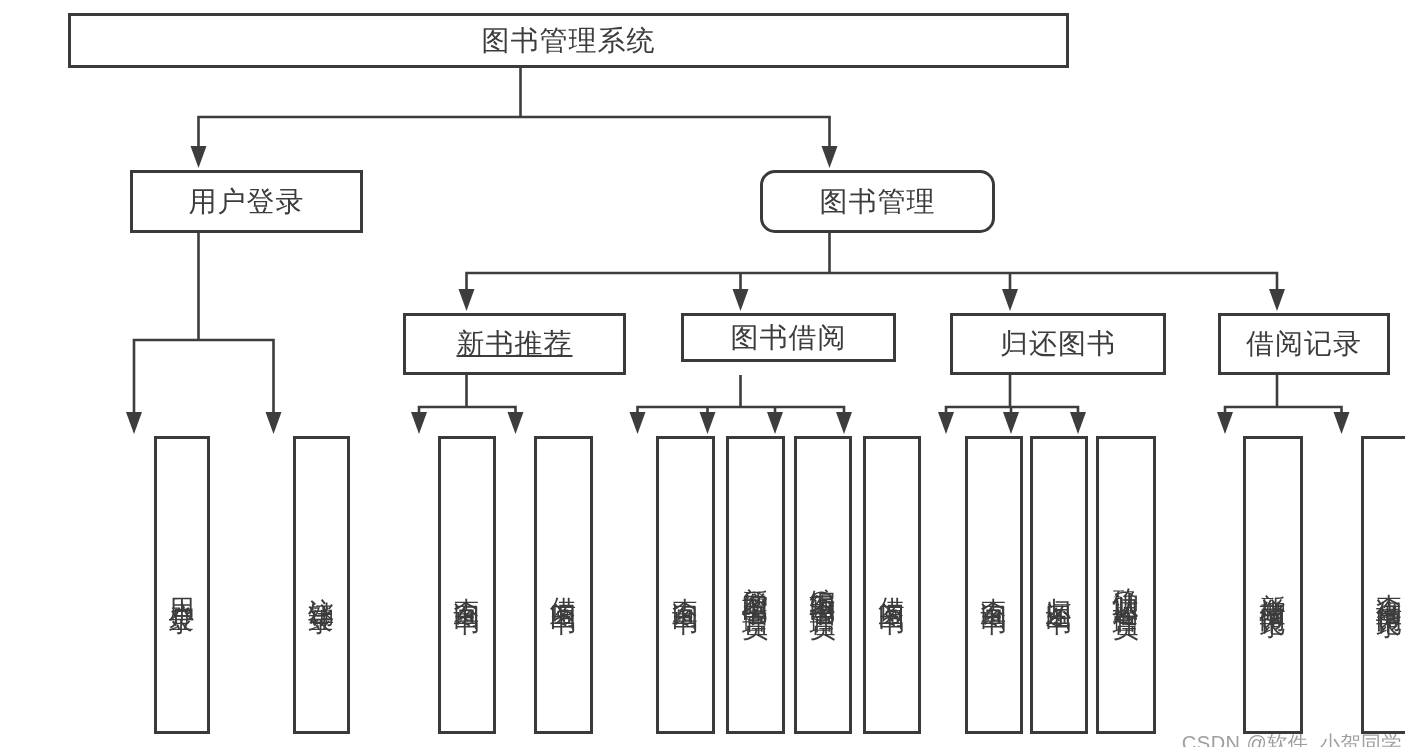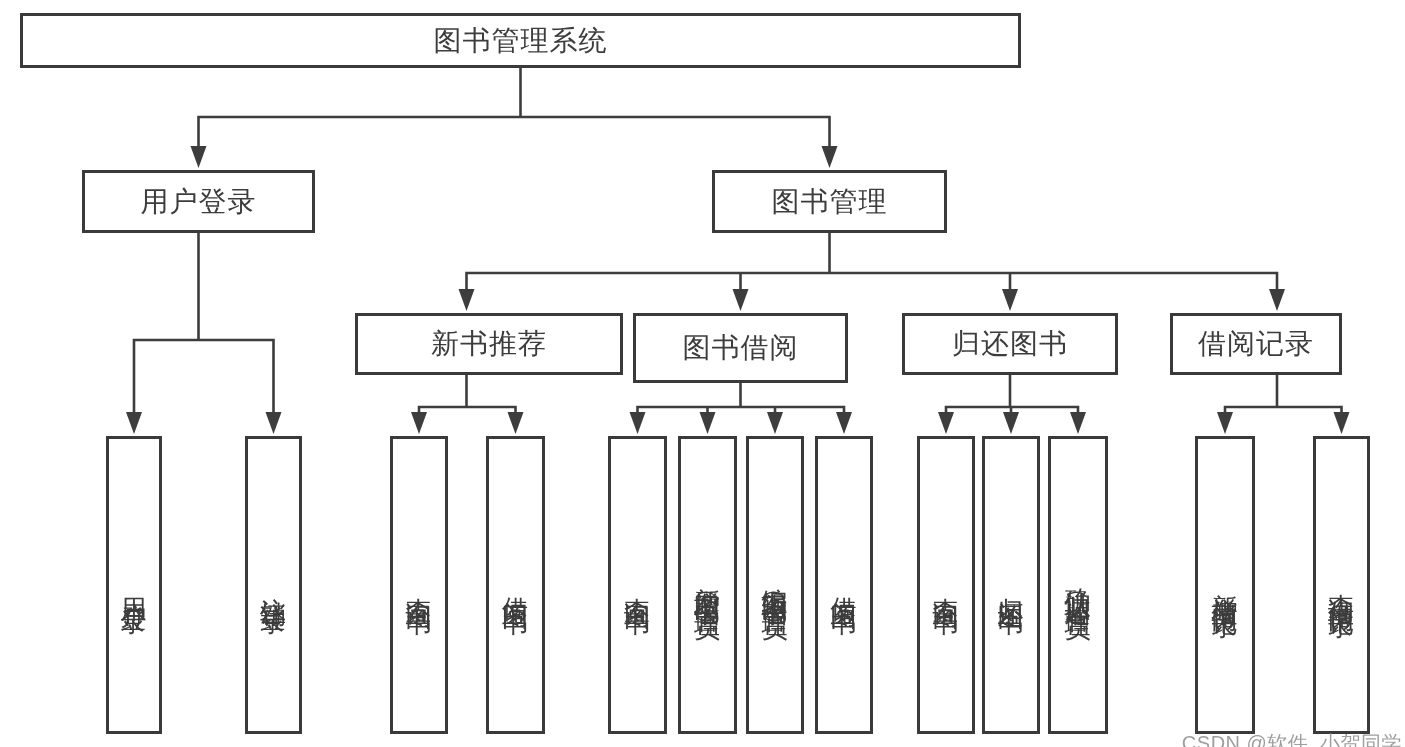--- a/index.html
+++ b/index.html
@@ -18,21 +18,21 @@
   }
   .connectors{position:absolute;left:0;top:0;z-index:1;}
   .connectors path{stroke:var(--line);stroke-width:2.6;fill:none;}
   .connectors polygon{fill:var(--line);stroke:none;}
   .node{
     position:absolute;z-index:2;
     background:var(--box_fill);
     border:3px solid var(--box_border);
     box-sizing:border-box;
     color:var(--text);
-    display:flex;align-items:center;justify-content:center;
+    display:flex;align-items:center;justify-content:center;margin-left:48px;
   }
   .hnode{font-size:28px;letter-spacing:1px;white-space:nowrap;}
   .vnode{
     font-size:26px;
     writing-mode:vertical-rl;
     text-orientation:mixed;
     letter-spacing:4px;
     line-height:1;
   }
   .watermark{
@@ -86,24 +86,24 @@
     <g>
       <path d="M1277 375 V407 M1223.7 407 H1342.8 M1225 407 V414 M1341.5 407 V414"></path>
       <polygon points="1217,412 1233,412 1225,434"></polygon>
       <polygon points="1333.5,412 1349.5,412 1341.5,434"></polygon>
     </g>
   </svg>
 
   <div class="node hnode" style="left:20px;top:13px;width:1001px;height:55px;">图书管理系统</div>
 
   <div class="node hnode" style="left:82px;top:170px;width:233px;height:63px;">用户登录</div>
-  <div class="node hnode" style="left:712px;top:170px;width:235px;height:63px;">图书管理</div>
+  <div class="node hnode" style="left:712px;top:170px;width:235px;height:63px;border-radius:15px;">图书管理</div>
 
-  <div class="node hnode" style="left:355px;top:313px;width:268px;height:62px;">新书推荐</div>
-  <div class="node hnode" style="left:633px;top:313px;width:215px;height:70px;">图书借阅</div>
+  <div class="node hnode" style="left:355px;top:313px;width:223px;height:62px;text-decoration:underline;">新书推荐</div>
+  <div class="node hnode" style="left:633px;top:313px;width:215px;height:49px;">图书借阅</div>
   <div class="node hnode" style="left:902px;top:313px;width:216px;height:62px;">归还图书</div>
   <div class="node hnode" style="left:1170px;top:313px;width:172px;height:62px;">借阅记录</div>
 
   <div class="node vnode" style="left:106px;top:436px;width:56px;height:298px;">用户登录</div>
   <div class="node vnode" style="left:245px;top:436px;width:57px;height:298px;">注销登录</div>
 
   <div class="node vnode" style="left:390px;top:436px;width:58px;height:298px;">查询图书</div>
   <div class="node vnode" style="left:486px;top:436px;width:59px;height:298px;">借阅图书</div>
 
   <div class="node vnode" style="left:608px;top:436px;width:59px;height:298px;">查询图书</div>

